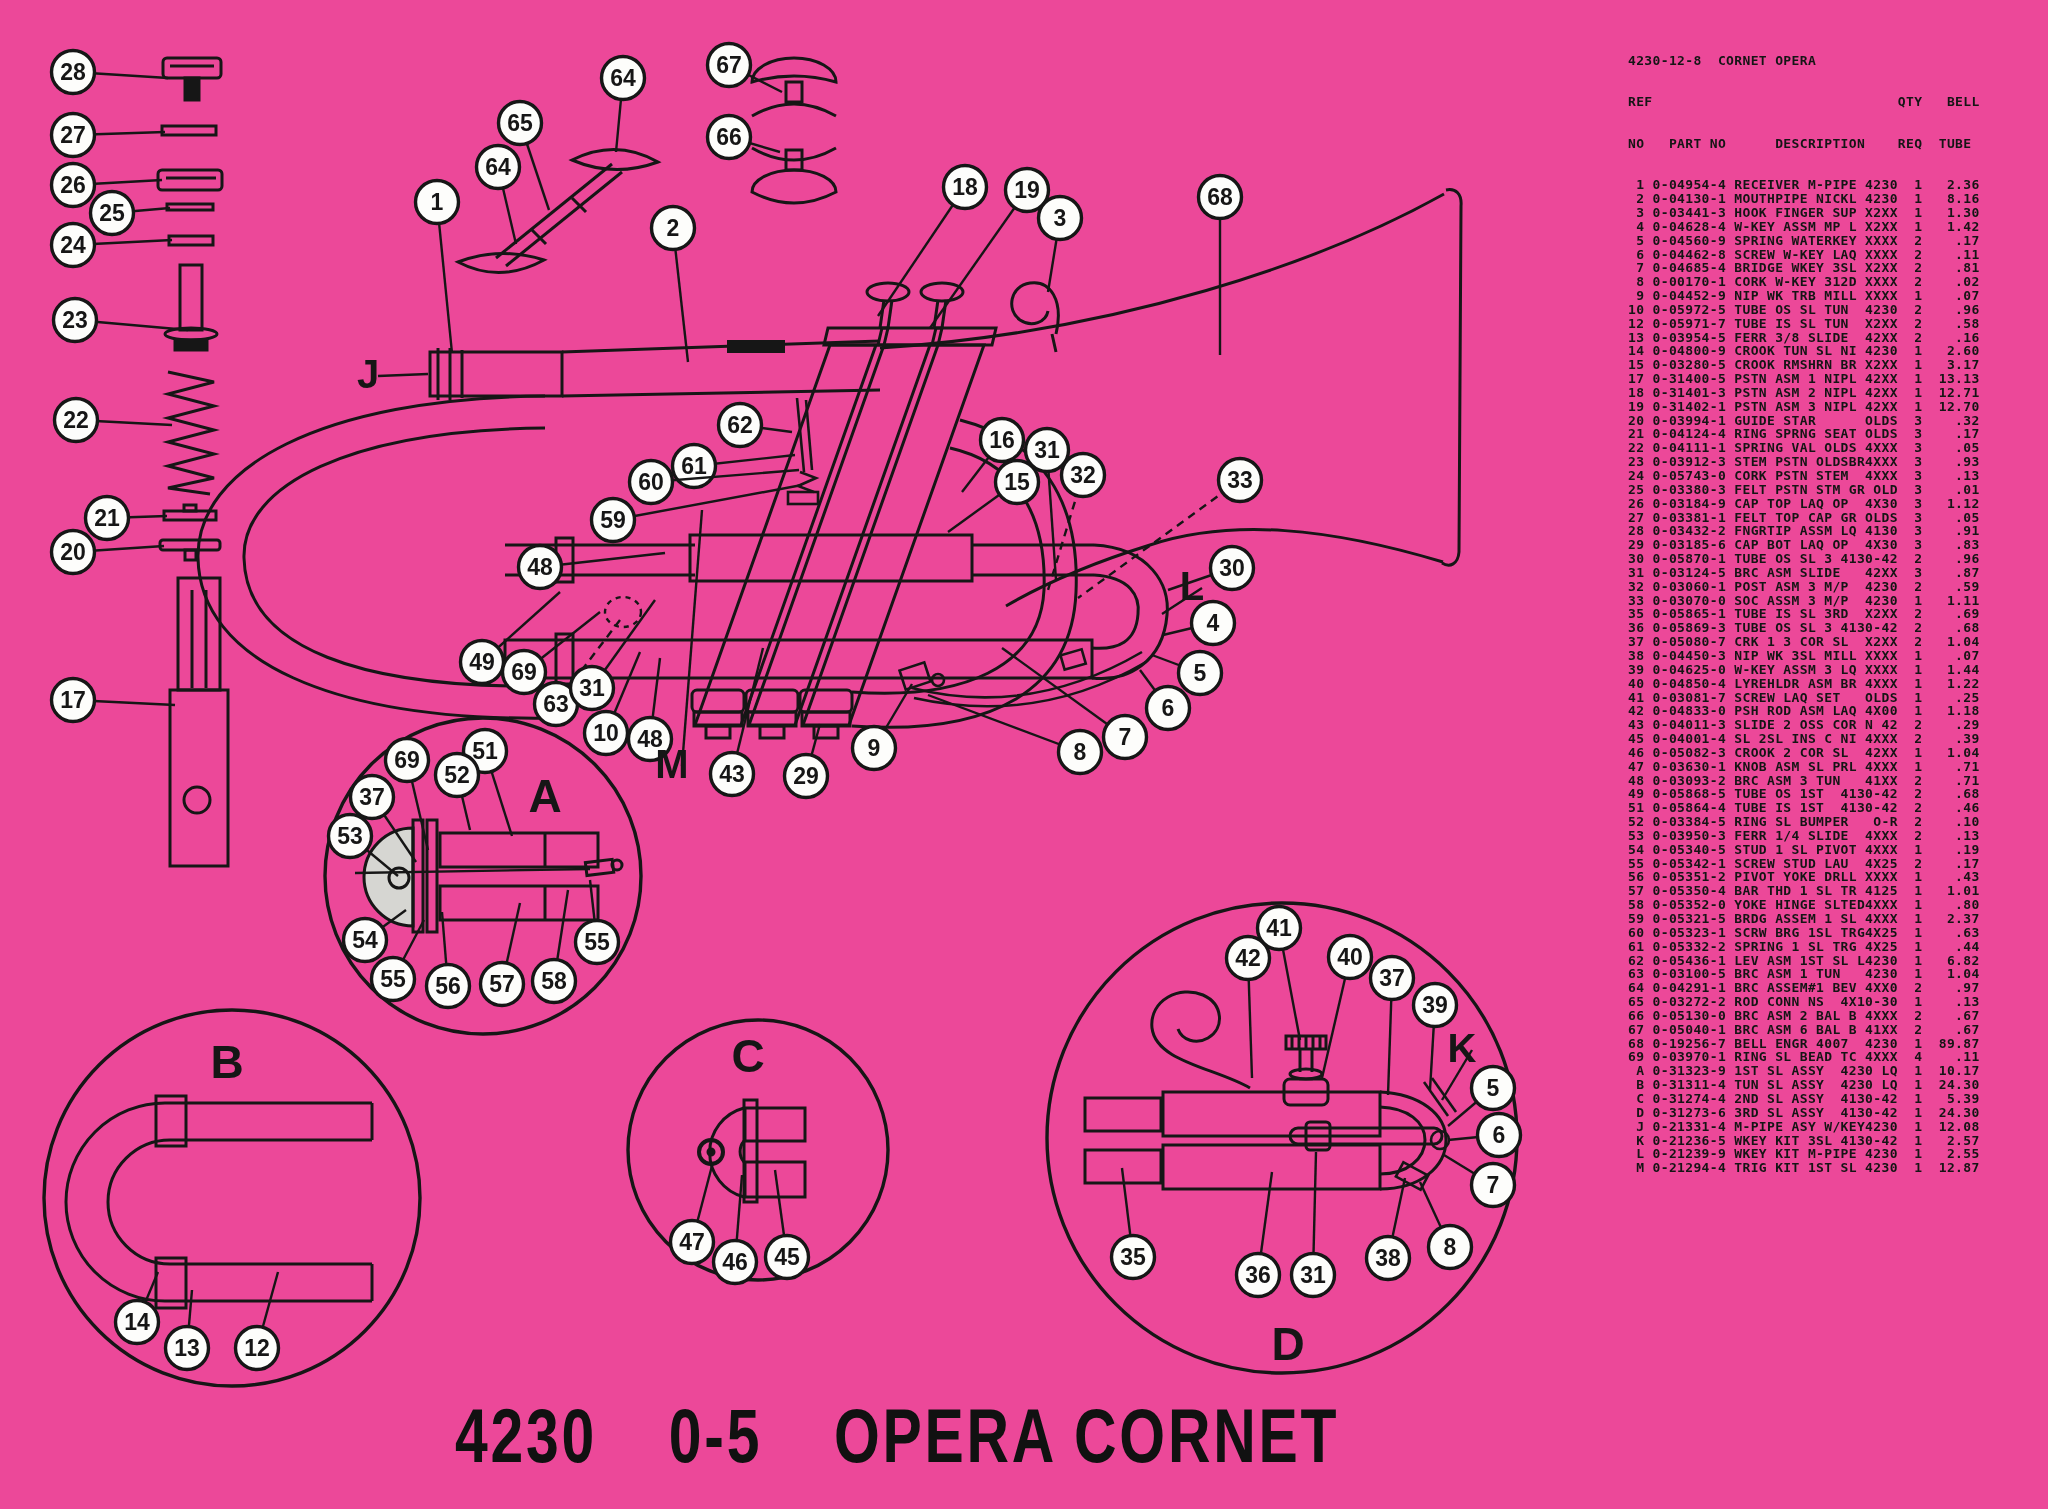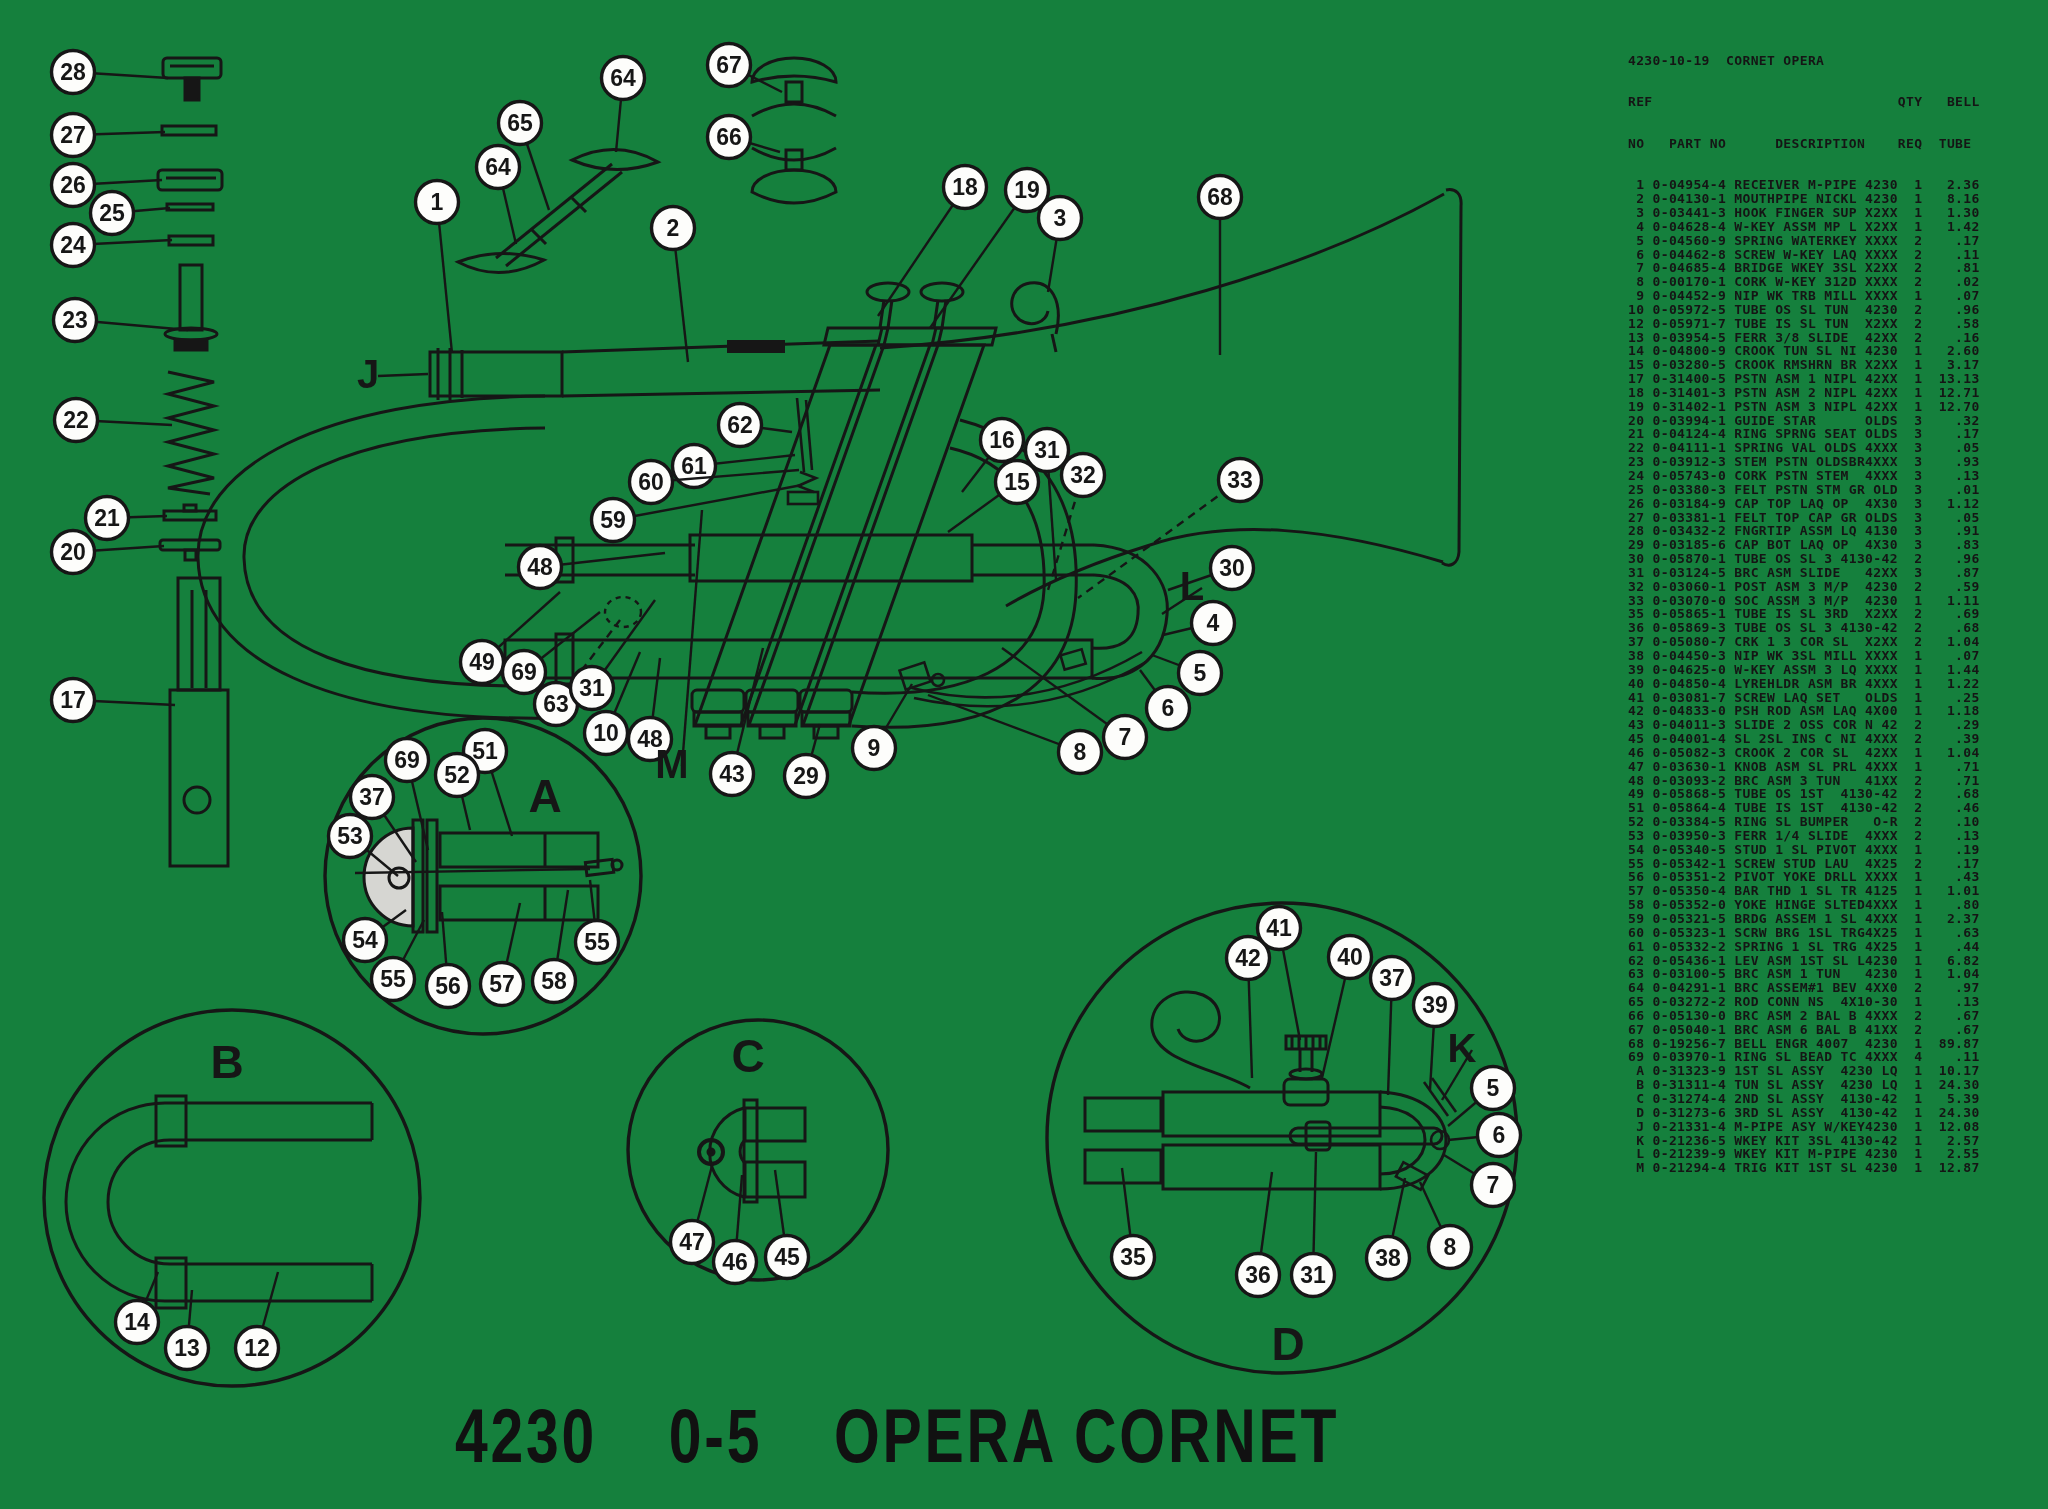--- a/index.html
+++ b/index.html
@@ -1,16 +1,16 @@
 <!DOCTYPE html>
 <html><head>
 <meta charset="utf-8">
 <style>
   html,body{margin:0;padding:0;background:#e8e8e4;}
-  .sheet{position:relative;width:2048px;height:1509px;background:#15803d;overflow:hidden;
+  .sheet{position:relative;width:2048px;height:1509px;background:#ec4899;overflow:hidden;
          font-family:"Liberation Sans",sans-serif;}
   #art{position:absolute;left:0;top:0;}
   .parts-list{position:absolute;left:1628px;top:26px;width:400px;
     font-family:"DejaVu Sans Mono",monospace;font-size:13px;line-height:13.85px;
     letter-spacing:.35px;color:#151515;white-space:pre;font-weight:bold;}
   .parts-list .row{height:13.85px;}
   .footer-title{position:absolute;left:455px;top:1392px;display:flex;gap:78px;
     color:#111;font-weight:bold;font-size:64px;letter-spacing:3px;
     transform:scaleY(1.18) scaleX(.92);transform-origin:left top;}
   .footer-title span{display:inline-block;}
@@ -640,21 +640,21 @@
         <g>
           <text x="748" y="1072" text-anchor="middle" fill="#161616" font-family="Liberation Sans, sans-serif" font-size="46" font-weight="bold">C</text>
         </g>
         <g>
           <text x="1288" y="1360" text-anchor="middle" fill="#161616" font-family="Liberation Sans, sans-serif" font-size="46" font-weight="bold">D</text>
         </g>
       </g>
   </svg>
 
   <div class="parts-list">
-    <div class="row">4230-10-19  CORNET OPERA</div>
+    <div class="row">4230-12-8  CORNET OPERA</div>
     <div class="row">REF                              QTY   BELL</div>
     <div class="row">NO   PART NO      DESCRIPTION    REQ  TUBE</div>
     <div id="parts-rows"><div class="row"> 1 0-04954-4 RECEIVER M-PIPE 4230  1   2.36</div><div class="row"> 2 0-04130-1 MOUTHPIPE NICKL 4230  1   8.16</div><div class="row"> 3 0-03441-3 HOOK FINGER SUP X2XX  1   1.30</div><div class="row"> 4 0-04628-4 W-KEY ASSM MP L X2XX  1   1.42</div><div class="row"> 5 0-04560-9 SPRING WATERKEY XXXX  2    .17</div><div class="row"> 6 0-04462-8 SCREW W-KEY LAQ XXXX  2    .11</div><div class="row"> 7 0-04685-4 BRIDGE WKEY 3SL X2XX  2    .81</div><div class="row"> 8 0-00170-1 CORK W-KEY 312D XXXX  2    .02</div><div class="row"> 9 0-04452-9 NIP WK TRB MILL XXXX  1    .07</div><div class="row">10 0-05972-5 TUBE OS SL TUN  4230  2    .96</div><div class="row">12 0-05971-7 TUBE IS SL TUN  X2XX  2    .58</div><div class="row">13 0-03954-5 FERR 3/8 SLIDE  42XX  2    .16</div><div class="row">14 0-04800-9 CROOK TUN SL NI 4230  1   2.60</div><div class="row">15 0-03280-5 CROOK RMSHRN BR X2XX  1   3.17</div><div class="row">17 0-31400-5 PSTN ASM 1 NIPL 42XX  1  13.13</div><div class="row">18 0-31401-3 PSTN ASM 2 NIPL 42XX  1  12.71</div><div class="row">19 0-31402-1 PSTN ASM 3 NIPL 42XX  1  12.70</div><div class="row">20 0-03994-1 GUIDE STAR      OLDS  3    .32</div><div class="row">21 0-04124-4 RING SPRNG SEAT OLDS  3    .17</div><div class="row">22 0-04111-1 SPRING VAL OLDS 4XXX  3    .05</div><div class="row">23 0-03912-3 STEM PSTN OLDSBR4XXX  3    .93</div><div class="row">24 0-05743-0 CORK PSTN STEM  4XXX  3    .13</div><div class="row">25 0-03380-3 FELT PSTN STM GR OLD  3    .01</div><div class="row">26 0-03184-9 CAP TOP LAQ OP  4X30  3   1.12</div><div class="row">27 0-03381-1 FELT TOP CAP GR OLDS  3    .05</div><div class="row">28 0-03432-2 FNGRTIP ASSM LQ 4130  3    .91</div><div class="row">29 0-03185-6 CAP BOT LAQ OP  4X30  3    .83</div><div class="row">30 0-05870-1 TUBE OS SL 3 4130-42  2    .96</div><div class="row">31 0-03124-5 BRC ASM SLIDE   42XX  3    .87</div><div class="row">32 0-03060-1 POST ASM 3 M/P  4230  2    .59</div><div class="row">33 0-03070-0 SOC ASSM 3 M/P  4230  1   1.11</div><div class="row">35 0-05865-1 TUBE IS SL 3RD  X2XX  2    .69</div><div class="row">36 0-05869-3 TUBE OS SL 3 4130-42  2    .68</div><div class="row">37 0-05080-7 CRK 1 3 COR SL  X2XX  2   1.04</div><div class="row">38 0-04450-3 NIP WK 3SL MILL XXXX  1    .07</div><div class="row">39 0-04625-0 W-KEY ASSM 3 LQ XXXX  1   1.44</div><div class="row">40 0-04850-4 LYREHLDR ASM BR 4XXX  1   1.22</div><div class="row">41 0-03081-7 SCREW LAQ SET   OLDS  1    .25</div><div class="row">42 0-04833-0 PSH ROD ASM LAQ 4X00  1   1.18</div><div class="row">43 0-04011-3 SLIDE 2 OSS COR N 42  2    .29</div><div class="row">45 0-04001-4 SL 2SL INS C NI 4XXX  2    .39</div><div class="row">46 0-05082-3 CROOK 2 COR SL  42XX  1   1.04</div><div class="row">47 0-03630-1 KNOB ASM SL PRL 4XXX  1    .71</div><div class="row">48 0-03093-2 BRC ASM 3 TUN   41XX  2    .71</div><div class="row">49 0-05868-5 TUBE OS 1ST  4130-42  2    .68</div><div class="row">51 0-05864-4 TUBE IS 1ST  4130-42  2    .46</div><div class="row">52 0-03384-5 RING SL BUMPER   O-R  2    .10</div><div class="row">53 0-03950-3 FERR 1/4 SLIDE  4XXX  2    .13</div><div class="row">54 0-05340-5 STUD 1 SL PIVOT 4XXX  1    .19</div><div class="row">55 0-05342-1 SCREW STUD LAU  4X25  2    .17</div><div class="row">56 0-05351-2 PIVOT YOKE DRLL XXXX  1    .43</div><div class="row">57 0-05350-4 BAR THD 1 SL TR 4125  1   1.01</div><div class="row">58 0-05352-0 YOKE HINGE SLTED4XXX  1    .80</div><div class="row">59 0-05321-5 BRDG ASSEM 1 SL 4XXX  1   2.37</div><div class="row">60 0-05323-1 SCRW BRG 1SL TRG4X25  1    .63</div><div class="row">61 0-05332-2 SPRING 1 SL TRG 4X25  1    .44</div><div class="row">62 0-05436-1 LEV ASM 1ST SL L4230  1   6.82</div><div class="row">63 0-03100-5 BRC ASM 1 TUN   4230  1   1.04</div><div class="row">64 0-04291-1 BRC ASSEM#1 BEV 4XX0  2    .97</div><div class="row">65 0-03272-2 ROD CONN NS  4X10-30  1    .13</div><div class="row">66 0-05130-0 BRC ASM 2 BAL B 4XXX  2    .67</div><div class="row">67 0-05040-1 BRC ASM 6 BAL B 41XX  2    .67</div><div class="row">68 0-19256-7 BELL ENGR 4007  4230  1  89.87</div><div class="row">69 0-03970-1 RING SL BEAD TC 4XXX  4    .11</div><div class="row"> A 0-31323-9 1ST SL ASSY  4230 LQ  1  10.17</div><div class="row"> B 0-31311-4 TUN SL ASSY  4230 LQ  1  24.30</div><div class="row"> C 0-31274-4 2ND SL ASSY  4130-42  1   5.39</div><div class="row"> D 0-31273-6 3RD SL ASSY  4130-42  1  24.30</div><div class="row"> J 0-21331-4 M-PIPE ASY W/KEY4230  1  12.08</div><div class="row"> K 0-21236-5 WKEY KIT 3SL 4130-42  1   2.57</div><div class="row"> L 0-21239-9 WKEY KIT M-PIPE 4230  1   2.55</div><div class="row"> M 0-21294-4 TRIG KIT 1ST SL 4230  1  12.87</div></div>
   </div>
 
   <div class="footer-title">
     <span>4230</span>
     <span>0-5</span>
     <span>OPERA CORNET</span>
   </div>

